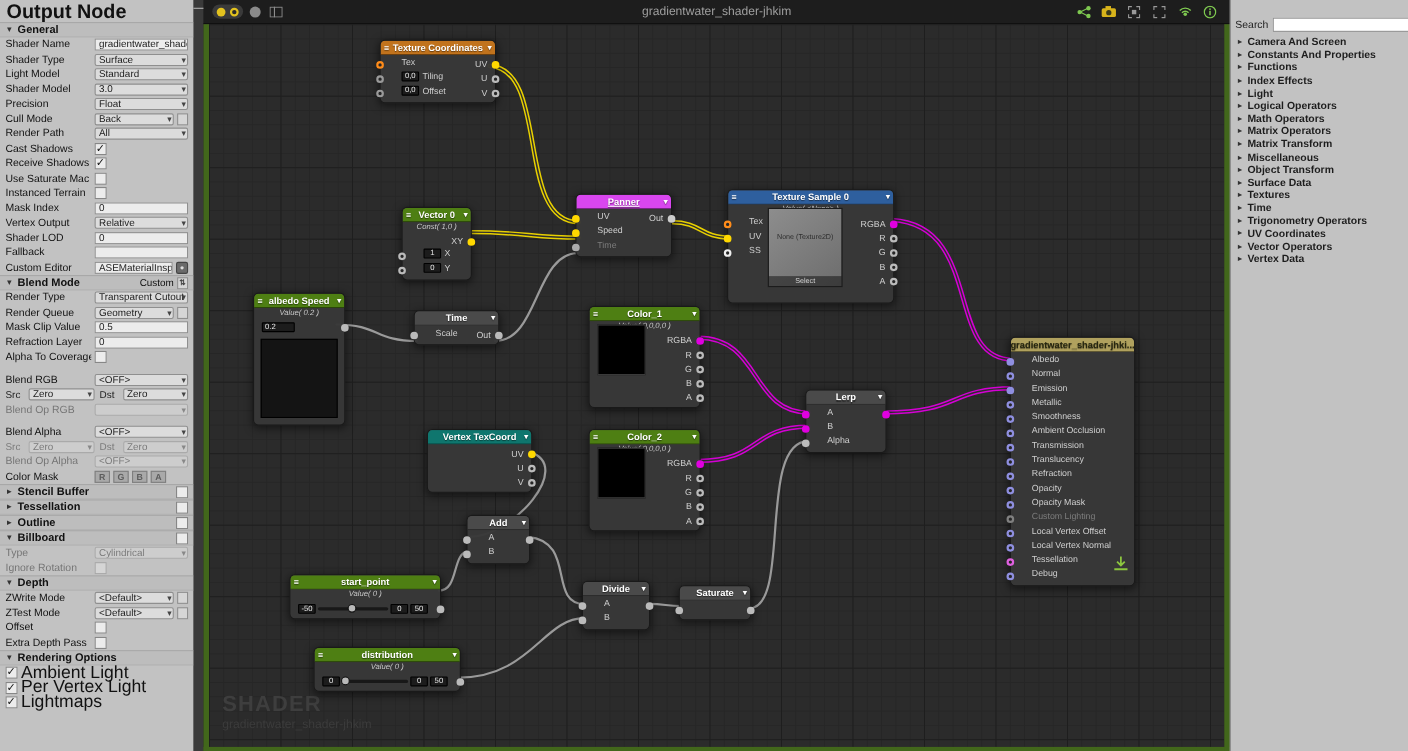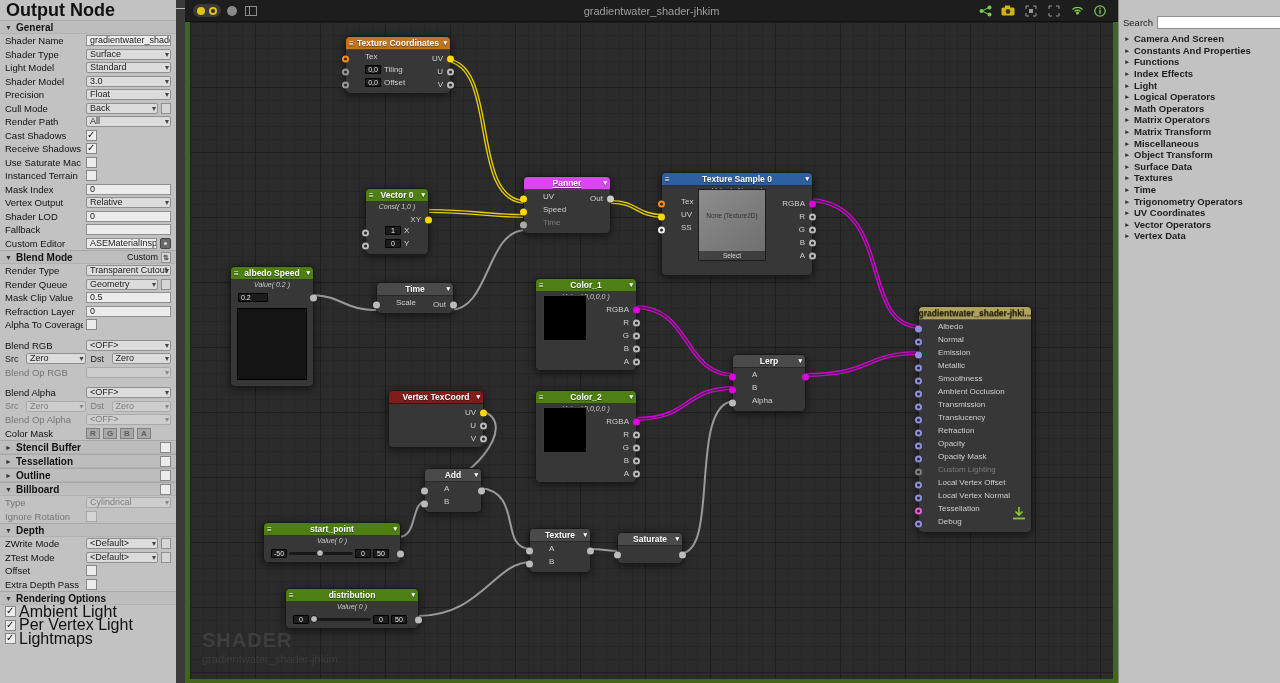--- a/index.html
+++ b/index.html
@@ -646,21 +646,21 @@
         <div class="prow">
           <span class="pout">
             <span class="plab">A</span>
           </span>
           <span class="dot out" style="border-color: rgb(187, 187, 187);"></span>
         </div>
       </div>
       <div class="swatch"></div>
     </div>
     <div class="node" style="left: 198px; top: 368px; width: 96px;">
-      <div class="node-h" style="background: #7f1d1d;">
+      <div class="node-h" style="background: #0f766e;">
         <span>Vertex TexCoord</span>
         <span class="caret-ic">▾</span>
       </div>
       <div class="rows">
         <div class="prow">
           <span class="pout">
             <span class="plab">UV</span>
           </span>
           <span class="dot out" style="border-color: rgb(255, 216, 0); background: rgb(255, 216, 0);"></span>
         </div>
@@ -786,21 +786,21 @@
             <span class="nbox">0</span>
             <span class="nbox">50</span>
           </span>
           <span class="pout"></span>
           <span class="dot out" style="border-color: rgb(187, 187, 187); background: rgb(187, 187, 187);"></span>
         </div>
       </div>
     </div>
     <div class="node" style="left: 339px; top: 506px; width: 62px;">
       <div class="node-h" style="background: rgb(74, 74, 74);">
-        <span>Texture</span>
+        <span>Divide</span>
         <span class="caret-ic">▾</span>
       </div>
       <div class="rows">
         <div class="prow">
           <span class="dot in" style="border-color: rgb(187, 187, 187); background: rgb(187, 187, 187);"></span>
           <span class="pin">
             <span class="plab">A</span>
           </span>
           <span class="pout"></span>
           <span class="dot out" style="border-color: rgb(187, 187, 187); background: rgb(187, 187, 187);"></span>

